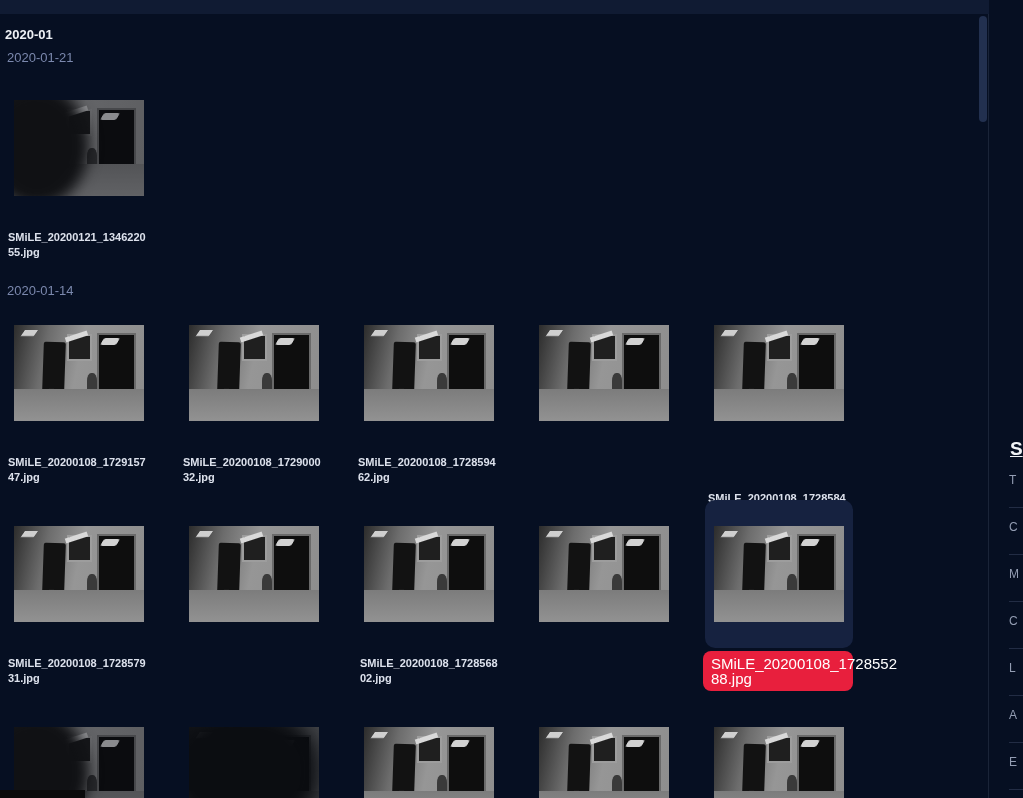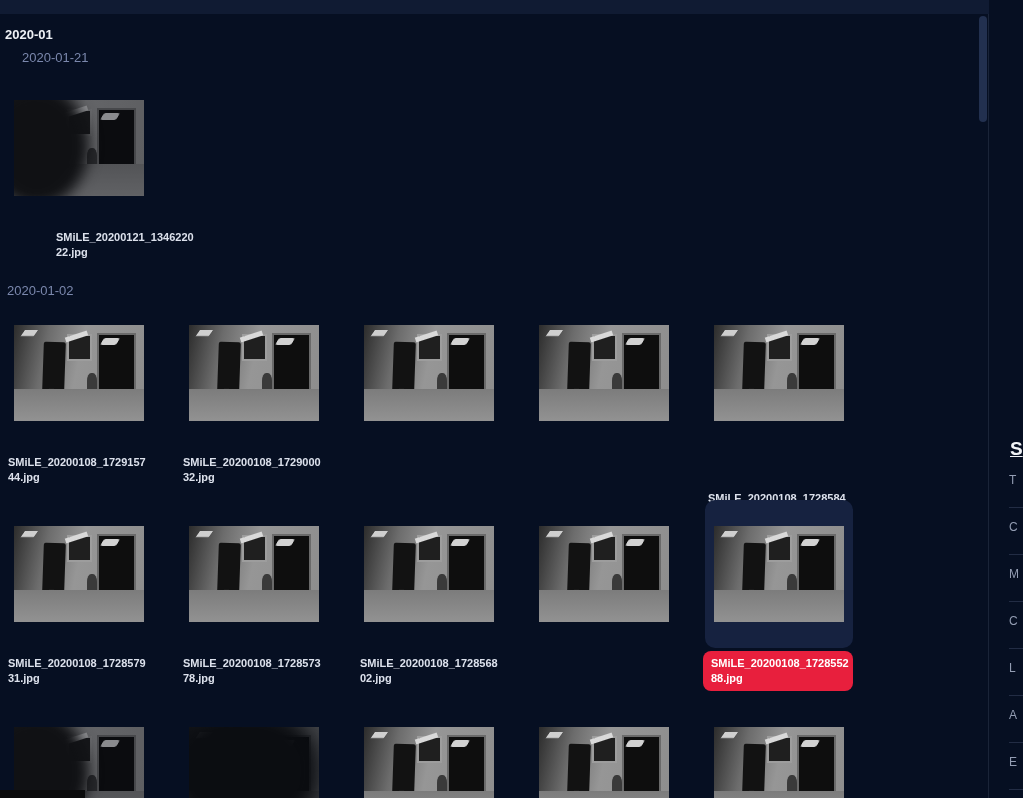--- a/index.html
+++ b/index.html
@@ -12,21 +12,21 @@
 
   .month-header{position:absolute;font-size:13px;font-weight:700;color:#eef1f6;}
   .day-header{position:absolute;font-size:13px;font-weight:400;color:#7b88ad;}
 
   .tile-label{position:absolute;width:160px;font-size:11px;line-height:15px;
     font-weight:700;color:#dce1ec;letter-spacing:0;}
   .tile-label div{white-space:nowrap;}
 
   .sel-box{position:absolute;width:148px;height:148px;border-radius:10px;background:#162240;}
   .red-label{position:absolute;width:150px;box-sizing:border-box;border-radius:8px;
-    background:#e81f3d;color:#ffffff;font-size:11px;line-height:15px;font-weight:700;
+    background:#e81f3d;color:#ffffff;font-size:15px;line-height:15px;font-weight:400;
     padding:5px 8px;}
   .red-label div{white-space:nowrap;}
 
   
   .thumb{position:absolute;width:130px;height:96px;background:#6f6f6f;overflow:hidden;}
   .thumb *{position:absolute;}
   .wall{left:0;top:0;right:0;bottom:0;
     background:linear-gradient(102deg,#2c2c2c 0%,#6c6c6c 24%,#969696 48%,#8d8d8d 100%);}
   .desk{left:0;right:0;bottom:0;height:33%;
     background:linear-gradient(180deg,#7c7c7c,#929292);}
@@ -68,60 +68,60 @@
 </style>
 </head>
 <body>
 
 <div class="screen">
   <div class="topbar"></div>
 
   <div class="content">
     <div class="month-header" style="left:5px;top:13px;">2020-01</div>
 
-  <div class="day-header" style="left: 22px; top: 36px;">2020-01-21</div>
+  <div class="day-header" style="left: 7px; top: 36px;">2020-01-21</div>
       <div class="thumb scene-office-dark" title="SMiLE_20200121_134622037.jpg" style="left: 14px; top: 86px;">
     <div class="wall"></div>
     <div class="ceil"></div>
     <div class="frame">
       <div class="glint"></div>
     </div>
     <div class="window">
       <div class="glint"></div>
     </div>
     <div class="monitor"></div>
     <div class="mon-arm"></div>
     <div class="chair"></div>
     <div class="desk"></div>
     <div class="blob"></div>
     <div class="shade"></div>
   </div>
-      <div class="tile-label" style="left: 8px; top: 216px; margin-left: 48px;">
+      <div class="tile-label" style="left: 8px; top: 216px;">
         <div>SMiLE_20200121_1346220</div>
-        <div>22.jpg</div>
-      </div>
-      <div class="day-header" style="left: 7px; top: 269px;">2020-01-02</div>
+        <div>55.jpg</div>
+      </div>
+      <div class="day-header" style="left: 7px; top: 269px;">2020-01-14</div>
       <div class="thumb scene-office" title="SMiLE_20200108_172915769.jpg" style="left: 14px; top: 311px;">
     <div class="wall"></div>
     <div class="ceil"></div>
     <div class="frame">
       <div class="glint"></div>
     </div>
     <div class="window">
       <div class="glint"></div>
     </div>
     <div class="monitor"></div>
     <div class="mon-arm"></div>
     <div class="chair"></div>
     <div class="desk"></div>
 
   </div>
       <div class="tile-label" style="left: 8px; top: 441px;">
         <div>SMiLE_20200108_1729157</div>
-        <div>44.jpg</div>
+        <div>47.jpg</div>
       </div>
       <div class="thumb scene-office" title="SMiLE_20200108_172900077.jpg" style="left: 189px; top: 311px;">
     <div class="wall"></div>
     <div class="ceil"></div>
     <div class="frame">
       <div class="glint"></div>
     </div>
     <div class="window">
       <div class="glint"></div>
     </div>
@@ -143,20 +143,24 @@
     </div>
     <div class="window">
       <div class="glint"></div>
     </div>
     <div class="monitor"></div>
     <div class="mon-arm"></div>
     <div class="chair"></div>
     <div class="desk"></div>
 
   </div>
+      <div class="tile-label" style="left: 358px; top: 441px;">
+        <div>SMiLE_20200108_1728594</div>
+        <div>62.jpg</div>
+      </div>
       <div class="thumb scene-office" title="SMiLE_20200108_172858980.jpg" style="left: 539px; top: 311px;">
     <div class="wall"></div>
     <div class="ceil"></div>
     <div class="frame">
       <div class="glint"></div>
     </div>
     <div class="window">
       <div class="glint"></div>
     </div>
     <div class="monitor"></div>
@@ -211,24 +215,20 @@
     </div>
     <div class="window">
       <div class="glint"></div>
     </div>
     <div class="monitor"></div>
     <div class="mon-arm"></div>
     <div class="chair"></div>
     <div class="desk"></div>
 
   </div>
-      <div class="tile-label" style="left: 183px; top: 642px;">
-        <div>SMiLE_20200108_1728573</div>
-        <div>78.jpg</div>
-      </div>
       <div class="thumb scene-office" title="SMiLE_20200108_172856802.jpg" style="left: 364px; top: 512px;">
     <div class="wall"></div>
     <div class="ceil"></div>
     <div class="frame">
       <div class="glint"></div>
     </div>
     <div class="window">
       <div class="glint"></div>
     </div>
     <div class="monitor"></div>

